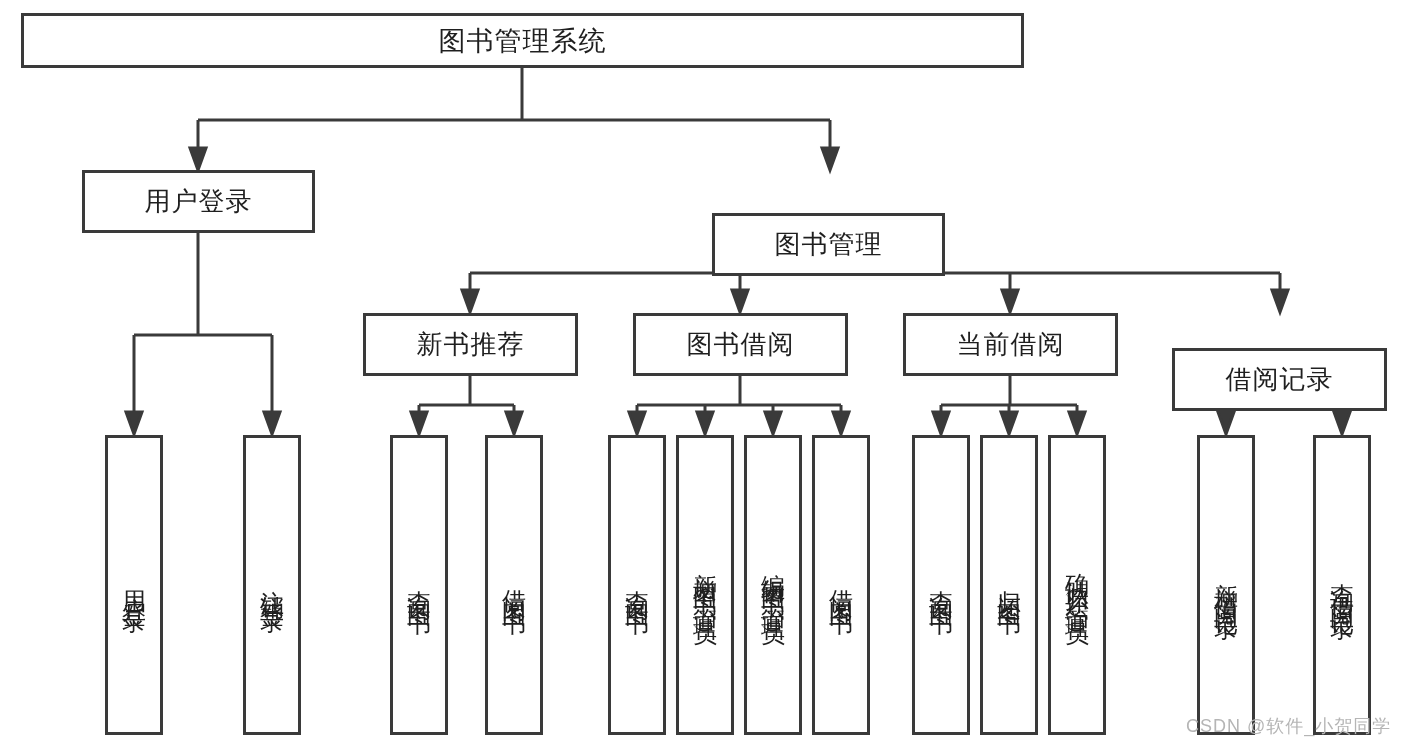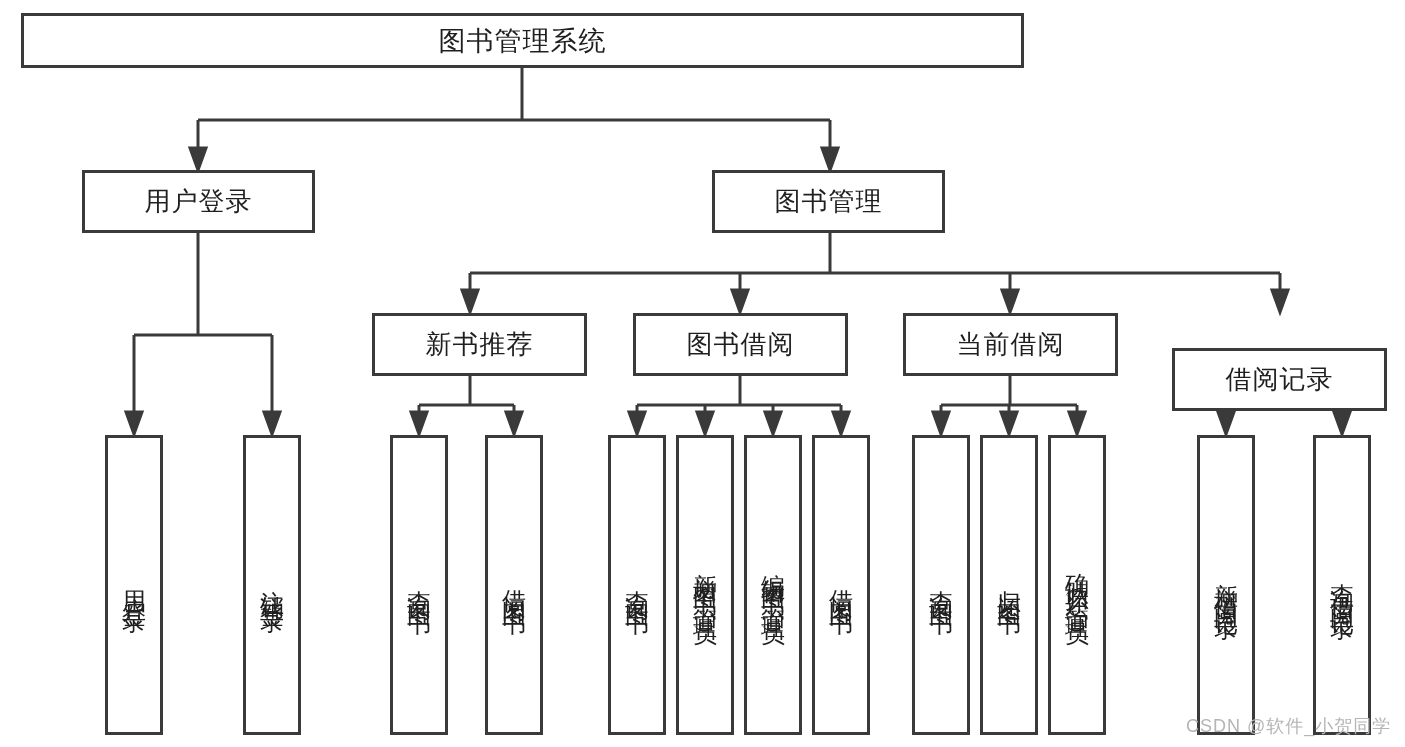--- a/index.html
+++ b/index.html
@@ -120,23 +120,23 @@
         <path fill="none" d="M1280 376 V405 M1226 405 H1342 M1226 405 V414 M1342 405 V414"></path>
         <polygon points="1218,412 1234,412 1226,434"></polygon>
         <polygon points="1334,412 1350,412 1342,434"></polygon>
       </g>
     </g>
   </svg>
 
   <div class="node root">图书管理系统</div>
 
   <div class="node branch" style="left:82px;">用户登录</div>
-  <div class="node branch" style="left:712px;">图书管理</div>
+  <div class="node branch" style="left:712px;margin-top:43px;">图书管理</div>
 
-  <div class="node sub" style="left:363px;margin-left:9px;">新书推荐</div>
+  <div class="node sub" style="left:363px;">新书推荐</div>
   <div class="node sub" style="left:633px;">图书借阅</div>
   <div class="node sub" style="left:903px;">当前借阅</div>
   <div class="node sub" style="left:1172px;margin-top:35px;">借阅记录</div>
 
   <div class="node leaf" style="left:105px;">用户登录</div>
   <div class="node leaf" style="left:243px;">注销登录</div>
 
   <div class="node leaf" style="left:390px;">查询图书</div>
   <div class="node leaf" style="left:485px;">借阅图书</div>
 

